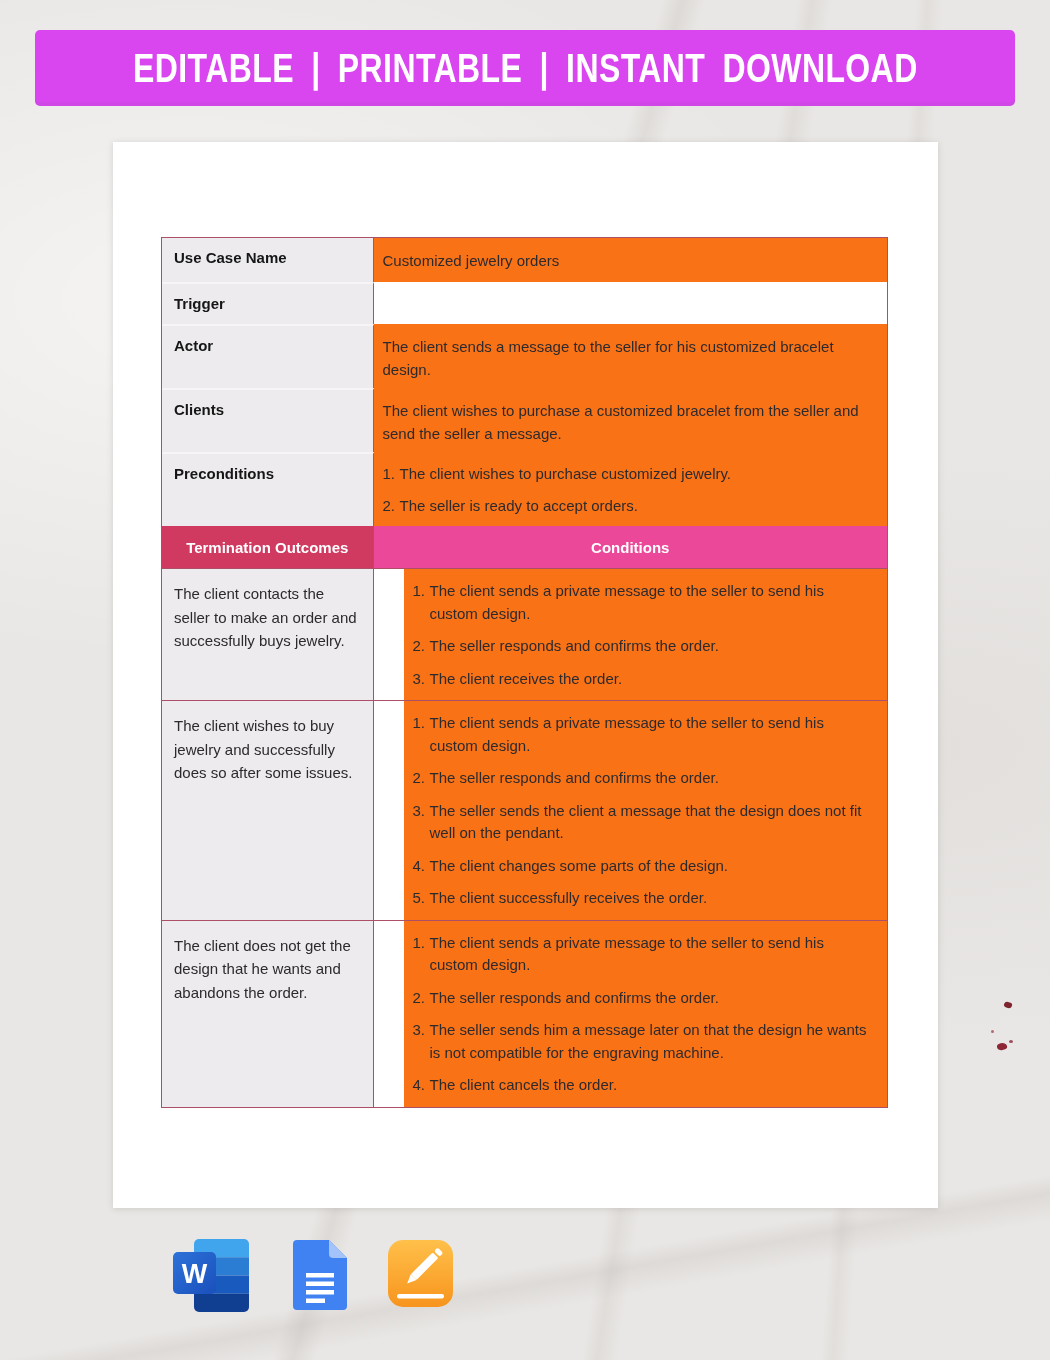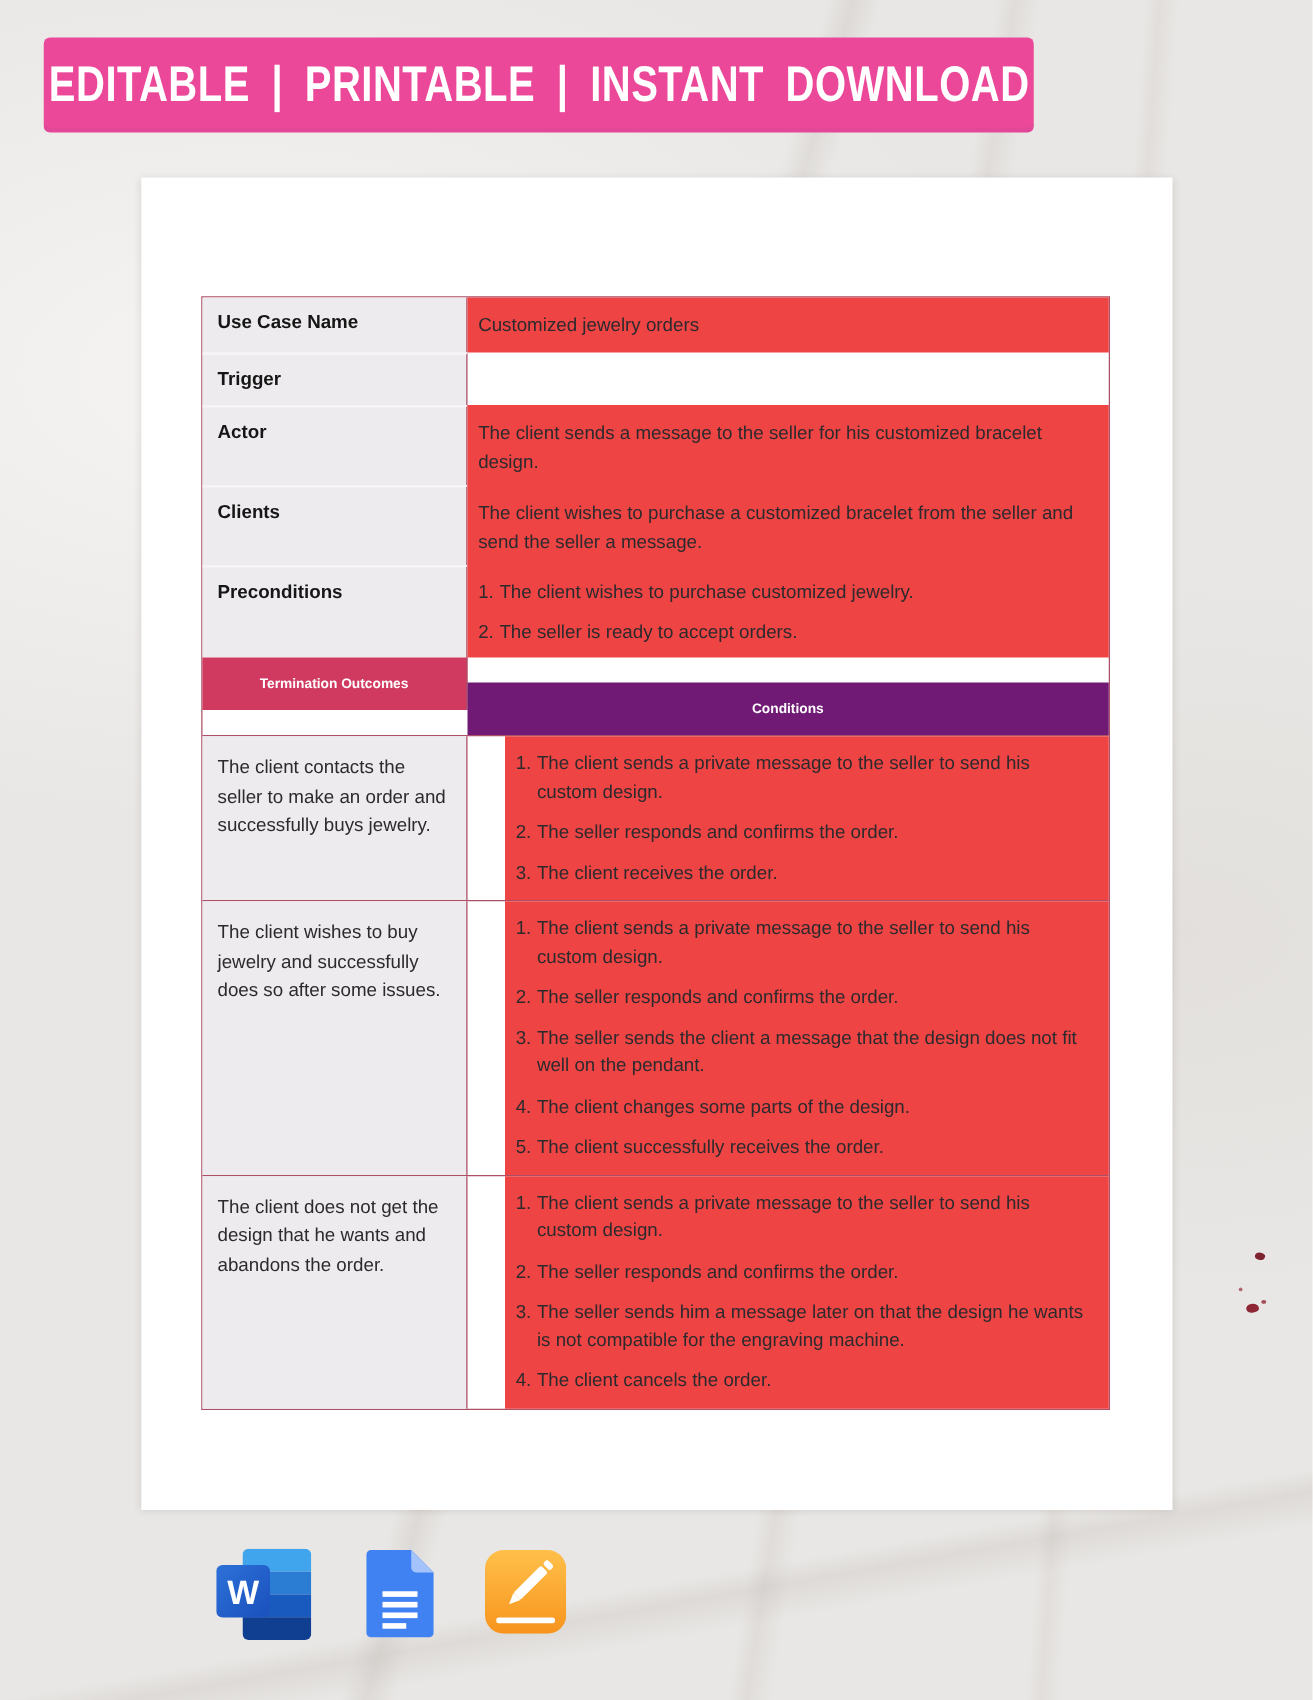--- a/index.html
+++ b/index.html
@@ -13,22 +13,22 @@
       radial-gradient(900px 520px at 18% 22%, rgba(255,255,255,.55), rgba(255,255,255,0) 70%),
       radial-gradient(760px 420px at 88% 55%, rgba(210,206,202,.30), rgba(210,206,202,0) 70%),
       linear-gradient(106deg, rgba(0,0,0,0) 46%, rgba(184,178,172,.26) 47.4%, rgba(0,0,0,0) 49%),
       linear-gradient(99deg,  rgba(0,0,0,0) 63%, rgba(184,178,172,.20) 64.2%, rgba(0,0,0,0) 65.8%),
       linear-gradient(170deg, rgba(0,0,0,0) 88%, rgba(178,172,166,.22) 89.2%, rgba(0,0,0,0) 91%),
       linear-gradient(94deg,  rgba(0,0,0,0) 80%, rgba(196,190,184,.22) 81%, rgba(0,0,0,0) 82.4%);
   }
 
   
   .banner {
-    position:absolute; left:35px; top:30px; width:792px; height:76px;
-    background:#ec4899; border-radius:5px;
+    position:absolute; left:35px; top:30px; width:980px; height:76px;
+    background:#d946ef; border-radius:5px;
     display:flex; align-items:center; justify-content:center;
     box-shadow: inset 0 -4px 0 rgba(60,80,120,.06);
   }
   .banner-text {
     color:#ffffff; font-weight:bold; font-size:40px;
     letter-spacing:.5px; word-spacing:10px; white-space:nowrap;
     transform:scaleX(.8);
   }
 
   
@@ -42,31 +42,31 @@
   .uc-table {
     position:absolute; left:48px; top:95px; width:727px;
     border:1.5px solid #ad4f66;
     font-size:15px; color:#2d2a2e;
   }
   .row { display:grid; grid-template-columns:211.5px 1fr; }
   .lcell {
     background:#edebee; border-right:1.5px solid #ad4f66;
     padding:11px 10px 0 12px;
   }
-  .vcell { background:#ef4444; padding:11px 14px 0 9px; line-height:23px; }
+  .vcell { background:#f97316; padding:11px 14px 0 9px; line-height:23px; }
   .info-row .lcell { font-weight:bold; color:#161616; }
   .info-row + .info-row .lcell { border-top:2px solid #f6f4f7; }
   .r1{min-height:44px}.r2{min-height:42px}.r3{min-height:64px}.r4{min-height:64px}.r5{min-height:71px}
 
   .header-row .hcell {
     height:42px; display:flex; align-items:center; justify-content:center;
-    color:#ffffff; font-weight:bold; font-size:11px;
+    color:#ffffff; font-weight:bold; font-size:15px;
   }
   .hcell-left  { background:#d03a60; border-right:1.5px solid #ad4f66; }
-  .hcell-right { background:#701a75;margin-top:20px; }
+  .hcell-right { background:#ec4899; }
 
   .outcome-row { border-top:1.5px solid #ad4f66;gap:30px; }
   .outcome-row .lcell { padding-top:13px; line-height:23.5px; font-weight:400; color:#2d2a2e; }
   .oA{min-height:126px}.oB{min-height:212px}.oC{min-height:177px}
 
   ol.numlist { list-style:none; counter-reset:item; }
   ol.numlist li {
     counter-increment:item; position:relative;
     padding-left:17px; margin-bottom:10px; line-height:22.5px;
   }

